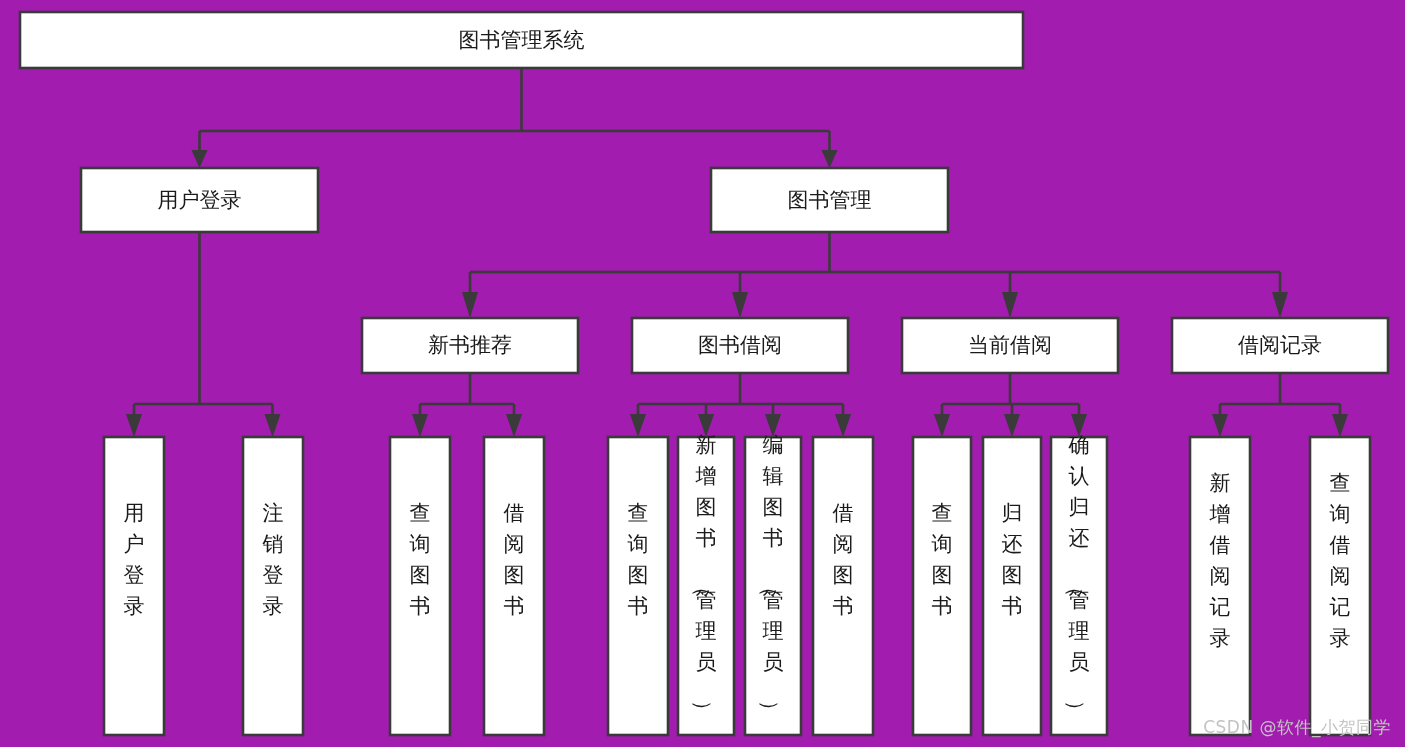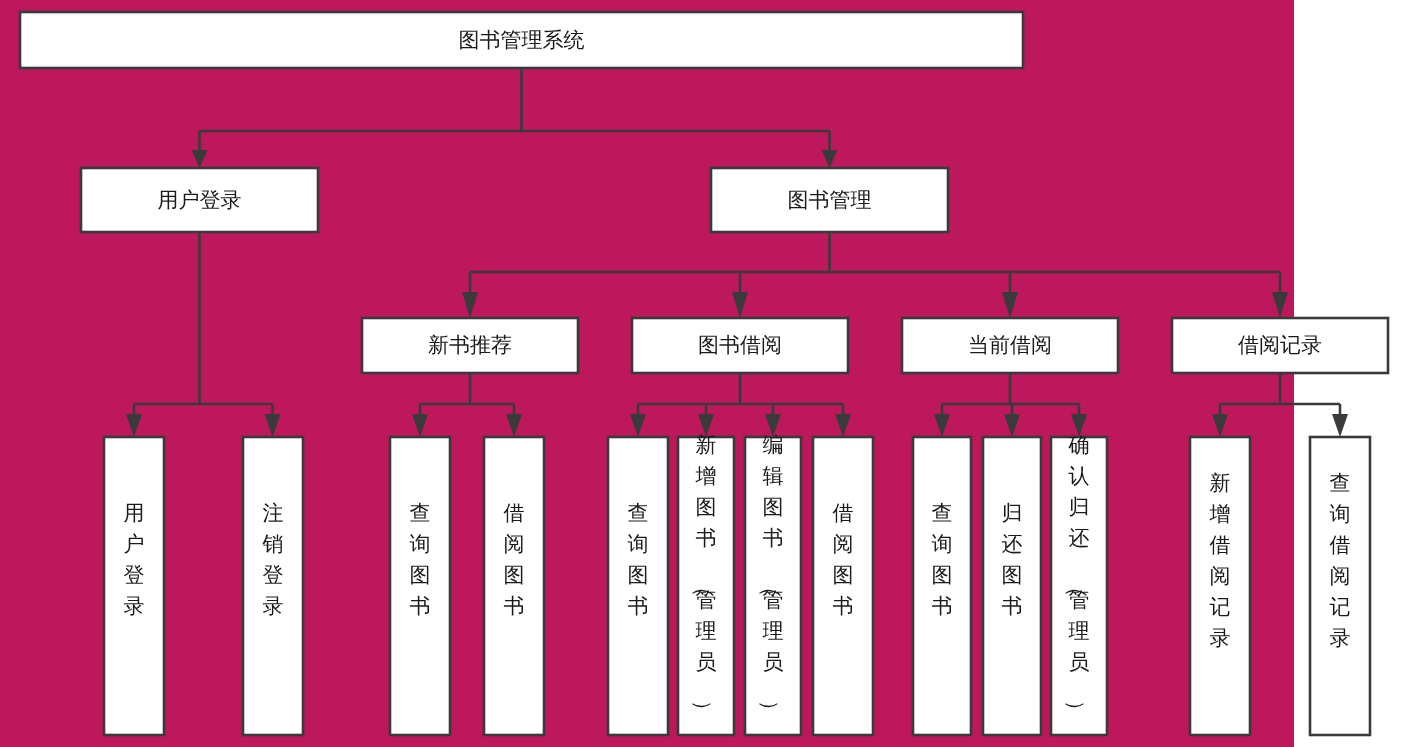--- a/index.html
+++ b/index.html
@@ -8,23 +8,23 @@
     background: #ffffff;
   }
   body {
     width: 1405px;
     height: 747px;
     font-family: "DejaVu Sans", "Liberation Sans", sans-serif;
     overflow: hidden;
   }
   #diagram-root {
     position: relative;
-    width: 1294px;
+    width: 1405px;
     height: 747px;
-    background: #be185d;
+    background: #a21caf;
   }
   svg#tree-svg {
     position: absolute;
     left: 0;
     top: 0;
     width: 1405px;
     height: 747px;
     display: block;
   }
   .node-box {
@@ -231,14 +231,15 @@
       <text class="node-label-v" x="1220" y="490"><tspan x="1220" y="490">新</tspan><tspan x="1220" y="521">增</tspan><tspan x="1220" y="552">借</tspan><tspan x="1220" y="583">阅</tspan><tspan x="1220" y="614">记</tspan><tspan x="1220" y="645">录</tspan></text>
     </g>
 
     <g>
       <rect class="node-box" x="1310" y="437" width="60" height="298"></rect>
       <text class="node-label-v" x="1340" y="490"><tspan x="1340" y="490">查</tspan><tspan x="1340" y="521">询</tspan><tspan x="1340" y="552">借</tspan><tspan x="1340" y="583">阅</tspan><tspan x="1340" y="614">记</tspan><tspan x="1340" y="645">录</tspan></text>
     </g>
 
   </svg>
 
+  <div class="watermark">CSDN @软件_小贺同学</div>
 
 </div>
 
 </body></html>

